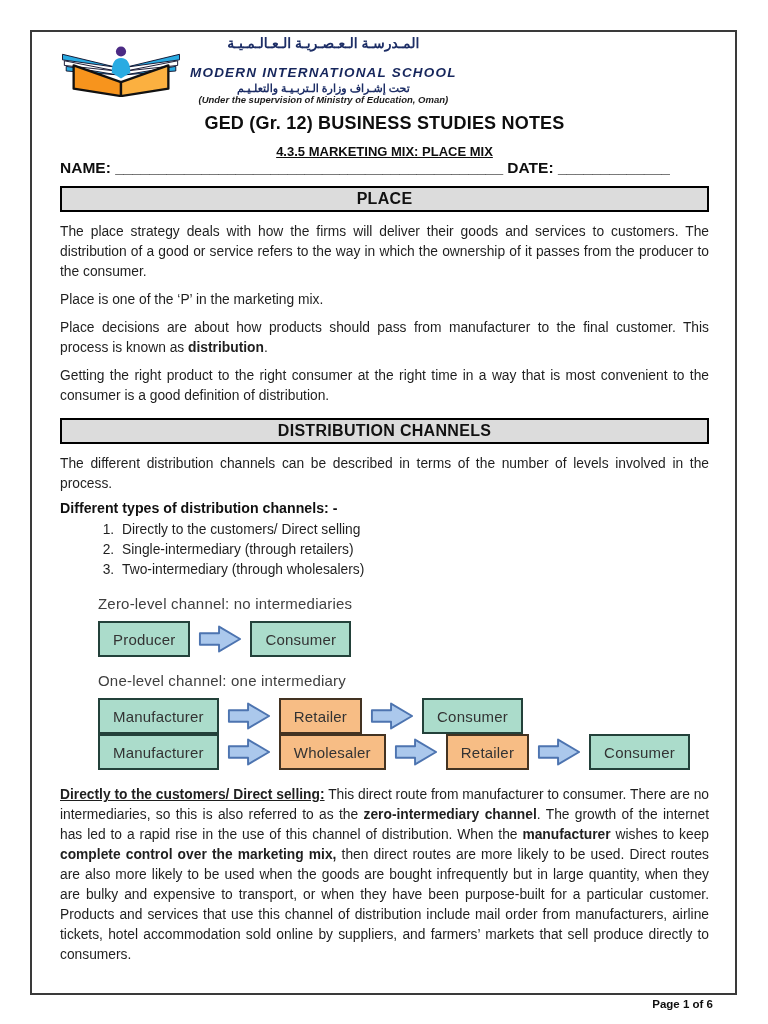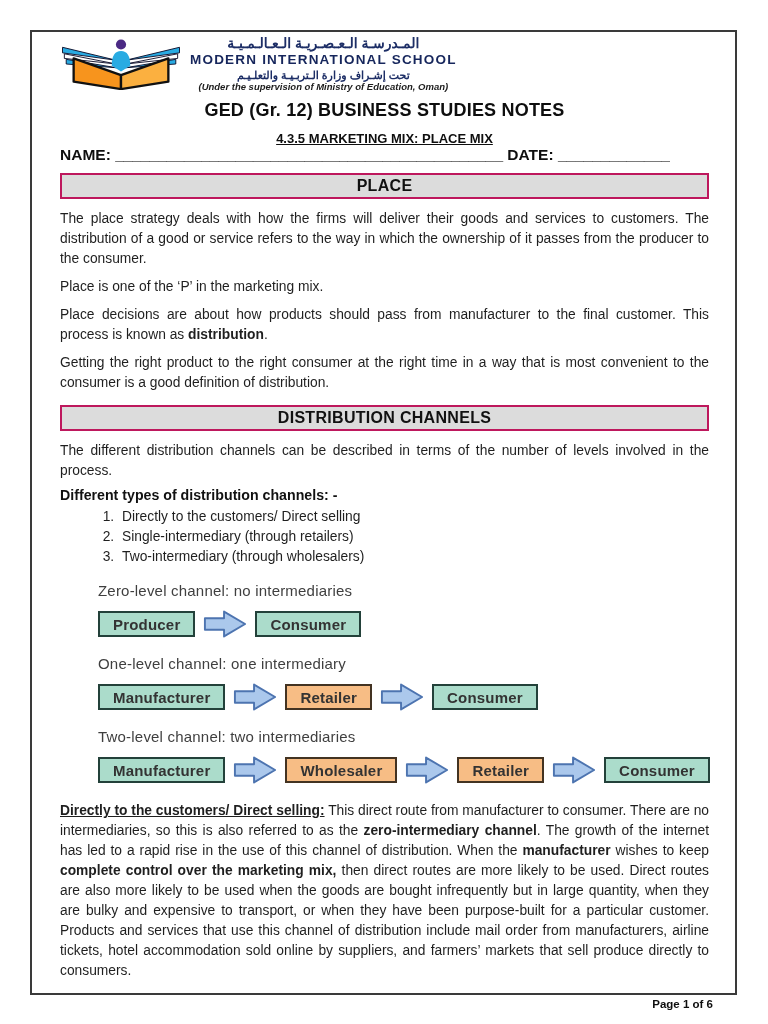--- a/index.html
+++ b/index.html
@@ -9,45 +9,45 @@
     -webkit-font-smoothing:antialiased; overflow:hidden;
   }
   .page {
     position:absolute; left:30px; top:30px; width:707px; height:965px;
     border:2px solid #3a3a3a; background:#fff; box-sizing:border-box;
     padding:2px 26px 0 28px;
   }
   .header-row { display:flex; justify-content:flex-start; align-items:center; gap:8px; margin-top:1px; }
   .school-text { display:flex; flex-direction:column; align-items:center; line-height:1.15; }
   .school-ar1 { font-size:14px; font-weight:bold; color:#1d2e66; }
-  .school-en  { font-size:13.5px; font-weight:bold; color:#16265c; letter-spacing:1.2px; margin-top:1px; }
+  .school-en  { font-size:13.5px; font-weight:bold; color:#16265c; letter-spacing:1.2px; margin-top:14px;font-style:italic; }
   .school-ar2 { font-size:11px; font-weight:bold; color:#1d2e66; margin-top:1px; }
   .school-sup { font-size:9.5px; font-weight:bold; color:#1c1c1c; margin-top:1px;font-style:italic; }
   .doc-title { text-align:center; font-weight:bold; font-size:18px; color:#0e0e0e; margin-top:7px; letter-spacing:0.2px; }
   .doc-subtitle { text-align:center; font-weight:bold; font-size:13px; color:#0e0e0e; margin-top:10px; }
   .doc-subtitle span { text-decoration:underline; }
   .namedate { font-weight:bold; font-size:15.5px; margin-top:0; color:#0e0e0e; white-space:nowrap; overflow:hidden; }
   .namedate .blank { font-weight:bold; letter-spacing:0px; }
   .bar {
-    margin-top:9px; height:22px; background:#dcdcdc; border:2px solid #be185d;
+    margin-top:9px; height:22px; background:#dcdcdc; border:2px solid #000000;
     display:flex; align-items:center; justify-content:center;
     font-weight:bold; font-size:16px; color:#111; letter-spacing:0.3px;
   }
   .para { font-size:13.8px; line-height:20px; text-align:justify; margin:8px 0 0 0; }
   .para.first { margin-top:10px; }
   .bold-line { font-size:14.2px; font-weight:bold; margin-top:6px; color:#111; }
   ol.channel-list { margin:4px 0 0 0; padding-left:58px; font-size:13.8px; line-height:20px; }
   ol.channel-list li { padding-left:4px; }
   .diagrams { margin-left:38px; }
   .diagram-caption { font-size:15px; color:#3f3f3f; margin:15px 0 9px 0; letter-spacing:0.2px; }
   .flow-row { display:flex; align-items:center; gap:8px; }
   .node {
-    height:26px; box-sizing:border-box; border:2px solid #333; padding:0 13px;
+    height:36px; box-sizing:border-box; border:2px solid #333; padding:0 13px;
     display:flex; align-items:center; justify-content:center;
-    font-size:15px; color:#333; letter-spacing:0.2px;font-weight:bold;
+    font-size:15px; color:#333; letter-spacing:0.2px;
   }
   .node.teal   { background:#abdccb; border-color:#23413a; }
   .node.orange { background:#f7bd85; border-color:#433322; }
   .arrow { display:flex; align-items:center; }
   .direct-para { margin-top:15px; }
   .seg-b { font-weight:bold; }
   .seg-bu { font-weight:bold; text-decoration:underline; }
   .footer {
     position:absolute; left:30px; top:998px; width:707px; box-sizing:border-box;
     text-align:right; padding-right:24px;
@@ -139,21 +139,20 @@
           <div class="node orange">Retailer</div>
           <span class="arrow">
             <svg width="44" height="32" viewBox="0 0 46 32">
               <polygon points="2,10 22,10 22,3 44,16 22,29 22,22 2,22" fill="#abc8ec" stroke="#4d74b0" stroke-width="2" stroke-linejoin="round"></polygon>
             </svg>
           </span>
           <div class="node teal">Consumer</div>
         </div>
     </div>
     <div>
-      <div class="diagram-caption">Two-level channel: two intermediaries</div>
       <div class="flow-row">
           <div class="node teal">Manufacturer</div>
           <span class="arrow">
             <svg width="44" height="32" viewBox="0 0 46 32">
               <polygon points="2,10 22,10 22,3 44,16 22,29 22,22 2,22" fill="#abc8ec" stroke="#4d74b0" stroke-width="2" stroke-linejoin="round"></polygon>
             </svg>
           </span>
           <div class="node orange">Wholesaler</div>
           <span class="arrow">
             <svg width="44" height="32" viewBox="0 0 46 32">

